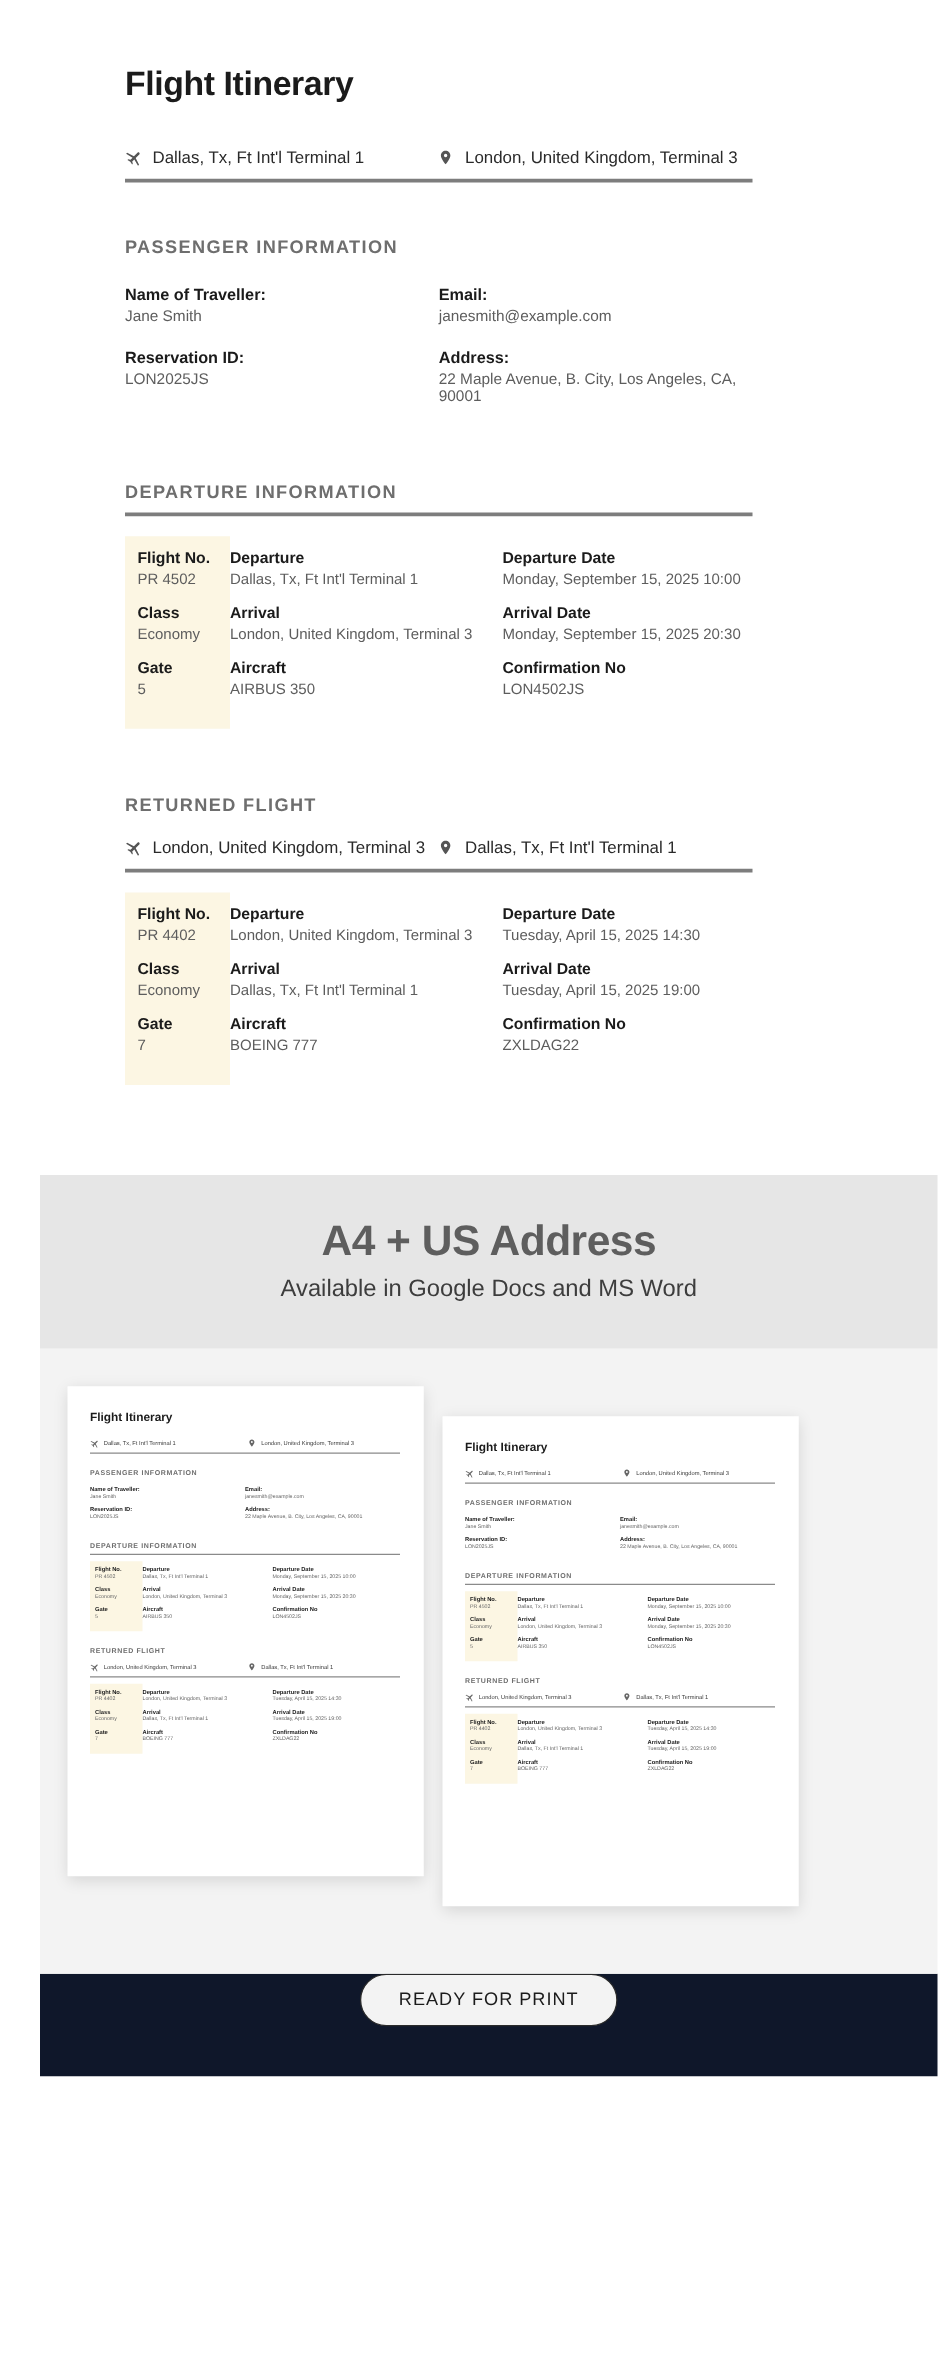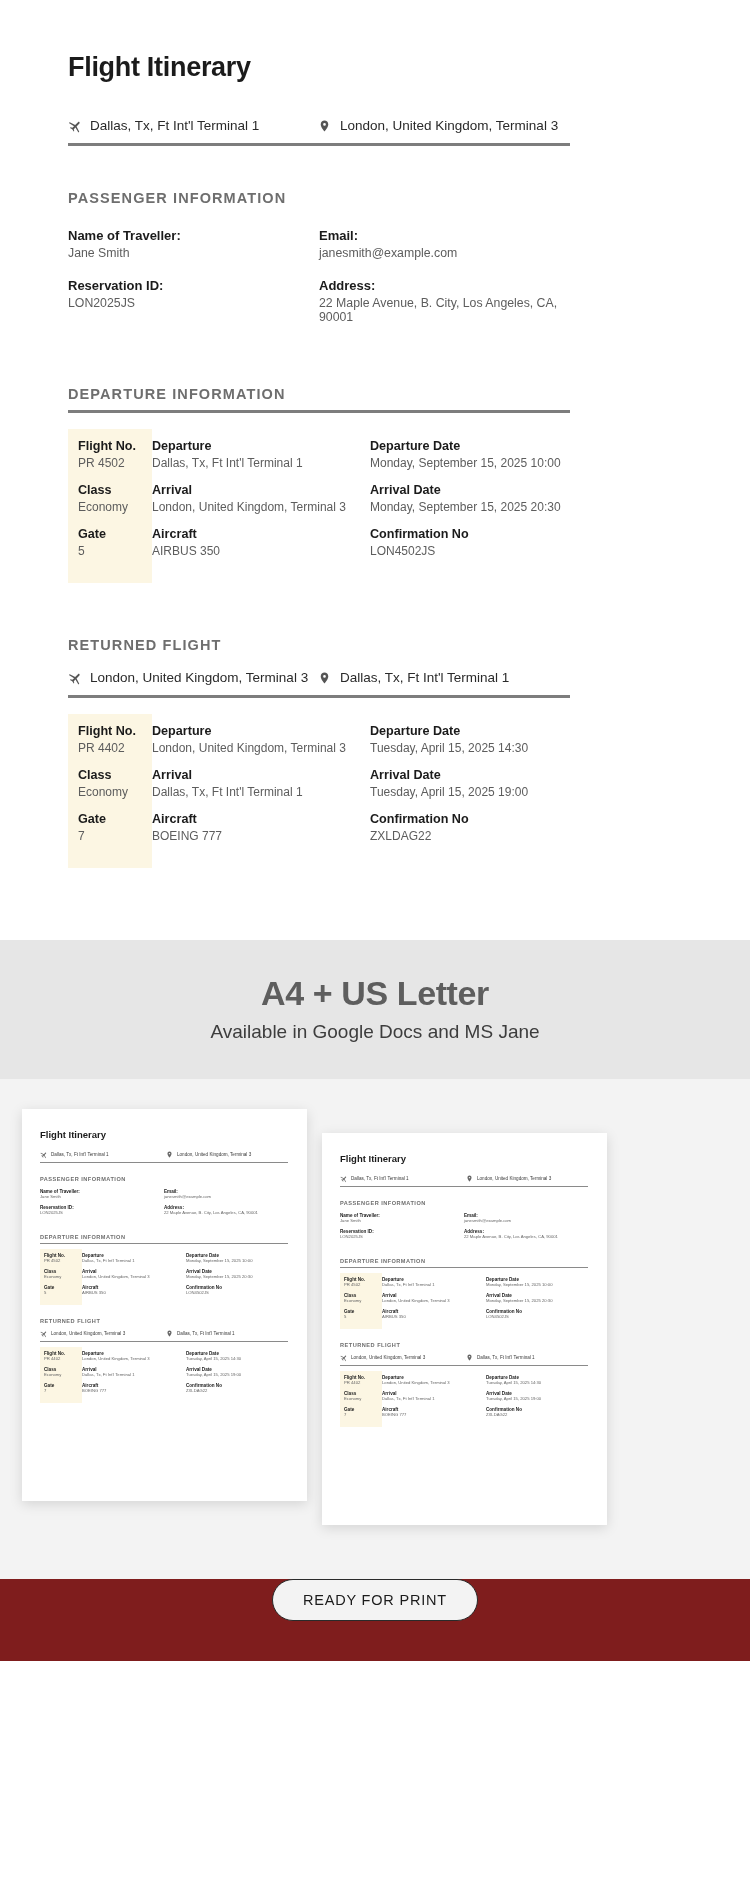--- a/index.html
+++ b/index.html
@@ -4,21 +4,21 @@
 <style>
   * { box-sizing: border-box; }
   html, body { margin:0; padding:0; }
   body {
     width:750px;
     font-family: "Liberation Sans", sans-serif;
     background:#ffffff;
     color:#231f20;
     -webkit-font-smoothing: antialiased;
   }
-  .page { width:750px; position:relative; }
+  .page { width:750px; position:relative;padding-left:32px; }
 
   
   .doc-main { padding:52px 68px 0 68px; background:#fff; }
   .doc-title {
     font-size:27px;
     font-weight:bold;
     letter-spacing:-0.3px;
     color:#1b1b1b;
     margin:0 0 34px 0;
   }
@@ -128,21 +128,21 @@
   .m-c0 { width:42px; background:#fcf6e3; padding:4px 0 4px 4px; }
   .m-c1 { width:104px; padding:4px 0 4px 0; }
   .m-c2 { width:102px; padding:4px 0 4px 0; }
   .m-cell { height:16px; }
   .m-cl { font-size:4.6px; font-weight:bold; color:#1b1b1b; }
   .m-cv { font-size:4.2px; color:#666; }
 
   
   .pills {
     display:flex; justify-content:center; gap:18px;
-    background:#7f1d1d;
+    background:#0f172a;
     padding:0 0 40px 0;
   }
   .pill {
     border:1.6px solid #2a2a2a;
     border-radius:30px;
     padding:12px 30px;
     font-size:14.5px;
     letter-spacing:0.8px;
     color:#1b1b1b;
     background:#f3f3f3;
@@ -313,22 +313,22 @@
             <div class="c-val">ZXLDAG22</div>
           </div>
         </div>
       </div>
     </div>
 
     <div class="spacer-bottom"></div>
   </div>
 
   <div class="promo">
-    <h2>A4 + US Letter</h2>
-    <p>Available in Google Docs and MS Jane</p>
+    <h2>A4 + US Address</h2>
+    <p>Available in Google Docs and MS Word</p>
   </div>
 
   <div class="previews">
 
     <div class="mini left">
       <div class="mini-inner">
         <div class="m-title">Flight Itinerary</div>
 
         <div class="m-route">
           <div class="m-seg left">

